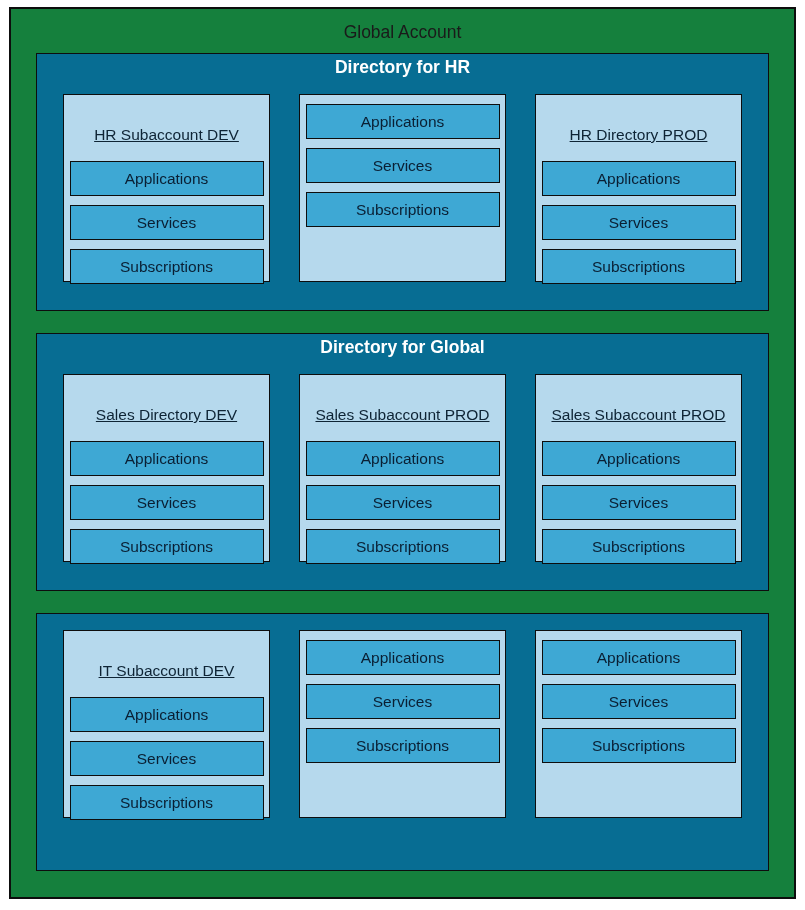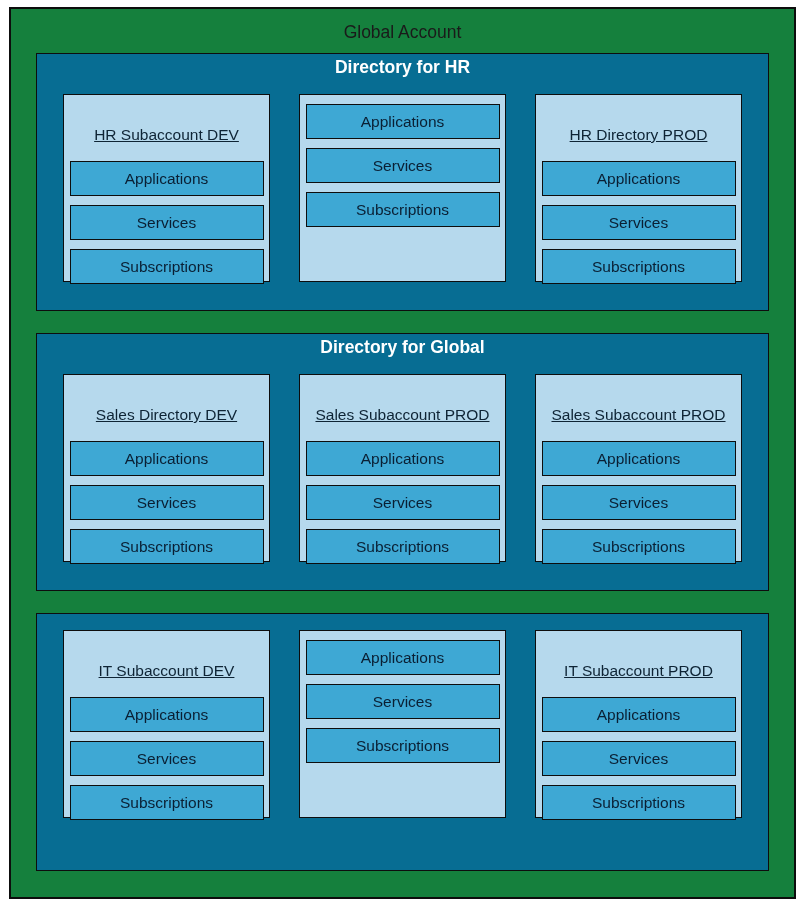--- a/index.html
+++ b/index.html
@@ -132,20 +132,19 @@
         <div class="item-box">Applications</div>
         <div class="item-box">Services</div>
         <div class="item-box">Subscriptions</div>
       </div>
       <div class="card">
         <div class="item-box">Applications</div>
         <div class="item-box">Services</div>
         <div class="item-box">Subscriptions</div>
       </div>
       <div class="card">
-        <div class="card-title">IT Subaccount PROD</div>
         <div class="item-box">Applications</div>
         <div class="item-box">Services</div>
         <div class="item-box">Subscriptions</div>
       </div>
     </div>
   </div>
 </div>
 
 </body></html>

